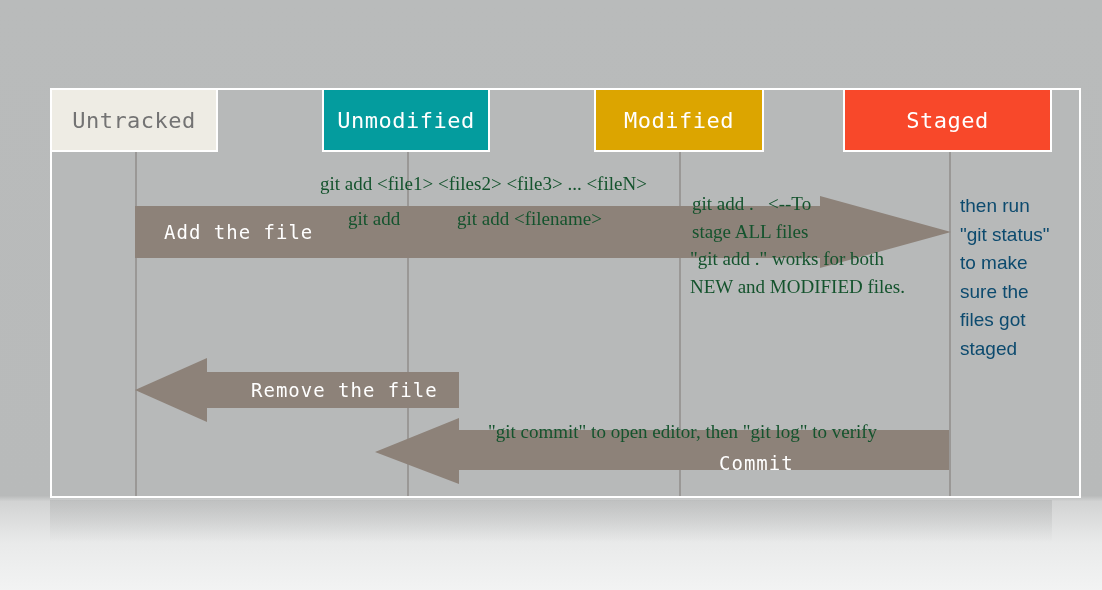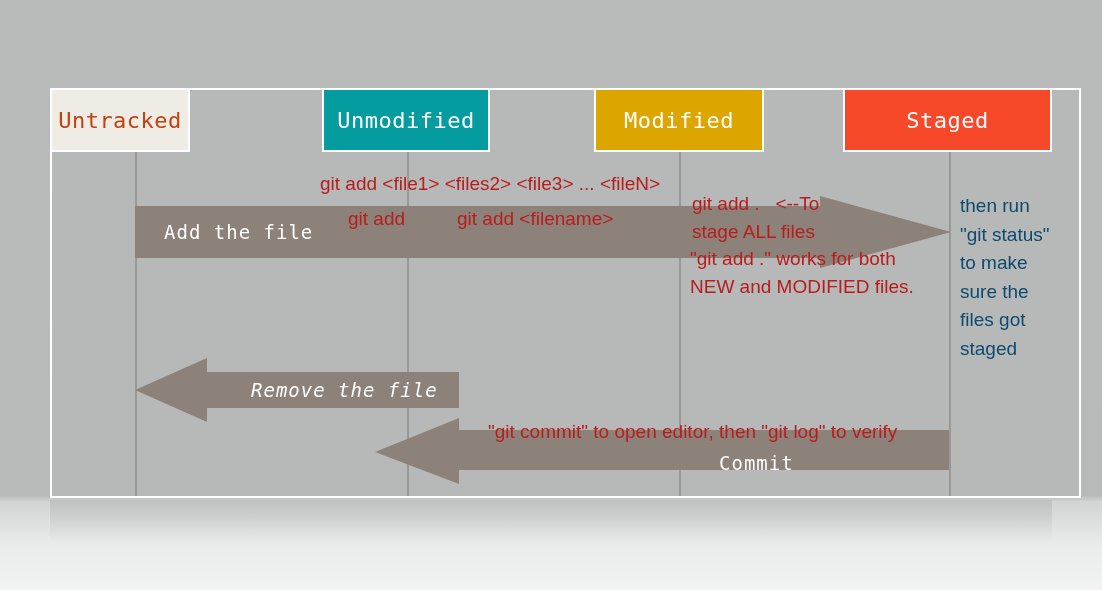--- a/index.html
+++ b/index.html
@@ -32,39 +32,39 @@
   
   .hdr {
     position: absolute; top: 88px; height: 64px;
     display: flex; align-items: center; justify-content: center;
     font-family: "DejaVu Sans Mono", monospace;
     font-size: 22px; letter-spacing: 0.5px;
     color: #ffffff;
     border: 2px solid #ffffff;
     z-index: 5;
   }
-  #hdr-untracked  { left: 50px;  width: 140px; background: #eeece4; color: #c2410c; }
+  #hdr-untracked  { left: 50px;  width: 168px; background: #eeece4; color: #737373; }
   #hdr-unmodified { left: 322px; width: 168px; background: #049c9e; }
   #hdr-modified   { left: 594px; width: 170px; background: #dca500; }
   #hdr-staged     { left: 843px; width: 209px; background: #f8482a; }
 
   
   .arrow { position: absolute; z-index: 2; }
   .arrow svg { display: block; width: 100%; height: 100%; }
   .arrow .lbl {
     position: absolute; top: 0; left: 0; width: 100%; height: 100%;
     display: flex; align-items: center;
     color: #ffffff; pointer-events: none;
   }
   .mono { font-family: "DejaVu Sans Mono", monospace; font-size: 19px; letter-spacing: 1px; }
 
   
   .flabel {
-    position: absolute; color: #b91c1c;
-    font-family: Liberation Sans, sans-serif; font-size: 19px;
+    position: absolute; color: #14532d;
+    font-family: Liberation Serif, serif; font-size: 19px;
     line-height: 28px; white-space: pre; z-index: 4; pointer-events: none;
   }
   #right-note {
     position: absolute; left: 960px; top: 192px; width: 100px;
     color: #0c4a6e; font-family: "Liberation Sans", sans-serif;
     font-size: 19px; line-height: 28.5px; z-index: 4; white-space: pre;
   }
 </style>
 </head>
 <body>
@@ -87,21 +87,21 @@
     </div>
   </div>
 
 
 
   <div class="arrow" style="left:83px; top:268px; width:324px; height:64px;">
     <svg viewBox="0 0 324 64" preserveAspectRatio="none">
       <polygon points="0,32 72,0 72,14 324,14 324,50 72,50 72,64" fill="#8d8279"></polygon>
     </svg>
     <div class="lbl">
-      <span class="mono" style="margin-left:116px;font-style:italic;">Remove the file</span>
+      <span class="mono" style="margin-left:116px;">Remove the file</span>
     </div>
   </div>
 
   <div class="arrow" style="left:323px; top:322px; width:574px; height:74px;">
     <svg viewBox="0 0 574 74" preserveAspectRatio="none">
       <polygon points="0,40 84,6 84,18 574,18 574,58 84,58 84,72" fill="#8d8279"></polygon>
     </svg>
     <div class="lbl" style="align-items:flex-end;text-align:center;">
       <span class="mono" style="margin-left:344px; margin-bottom:12px;">Commit</span>
     </div>

